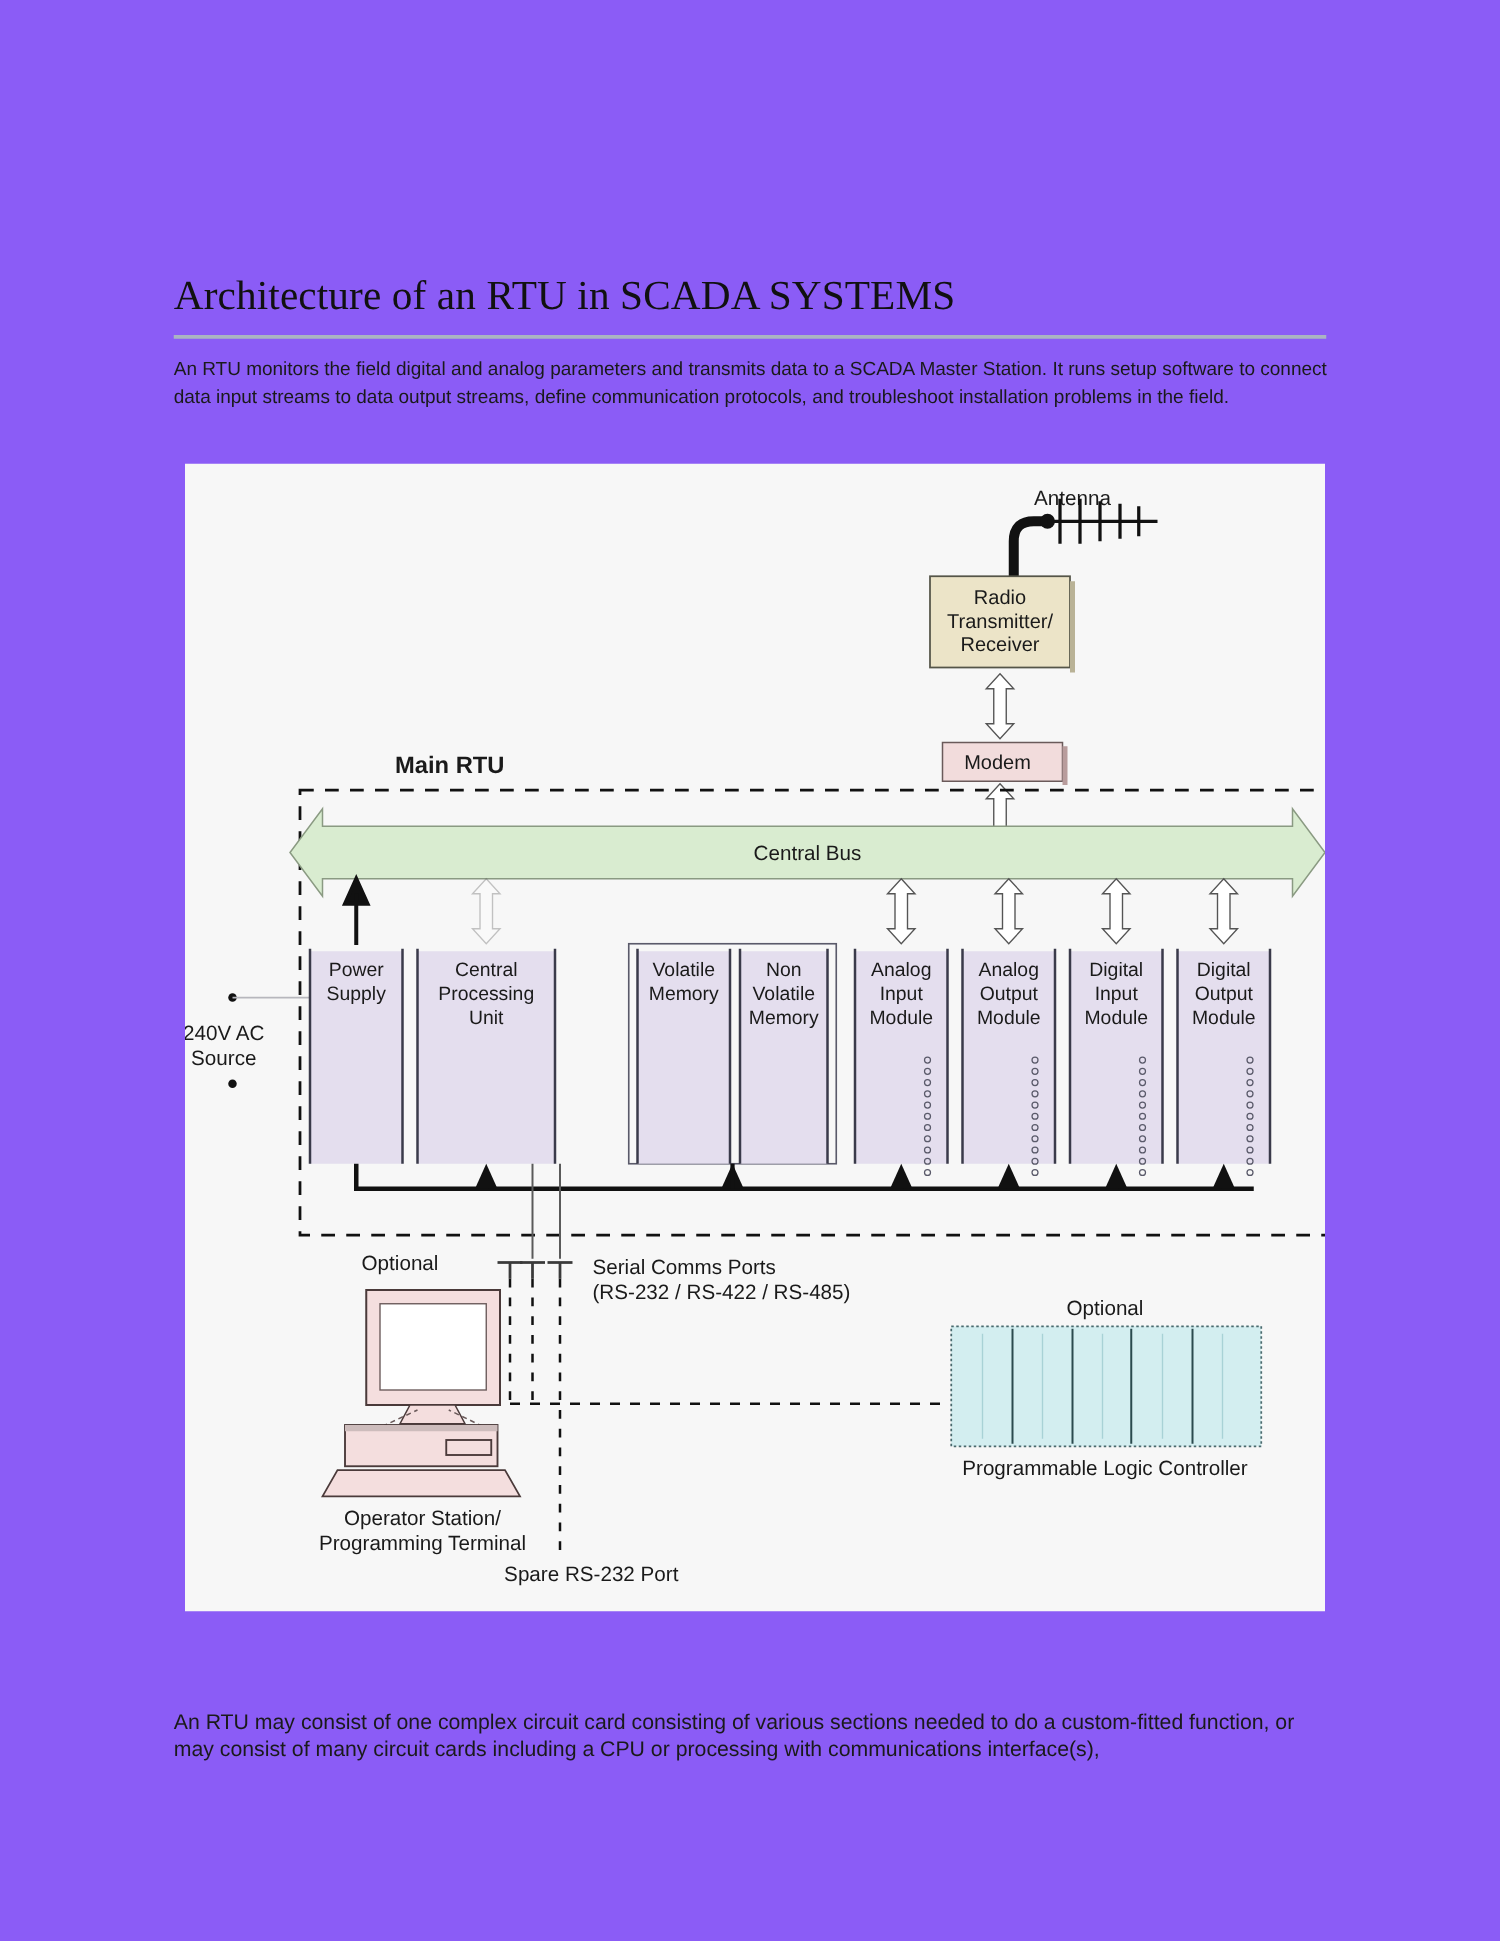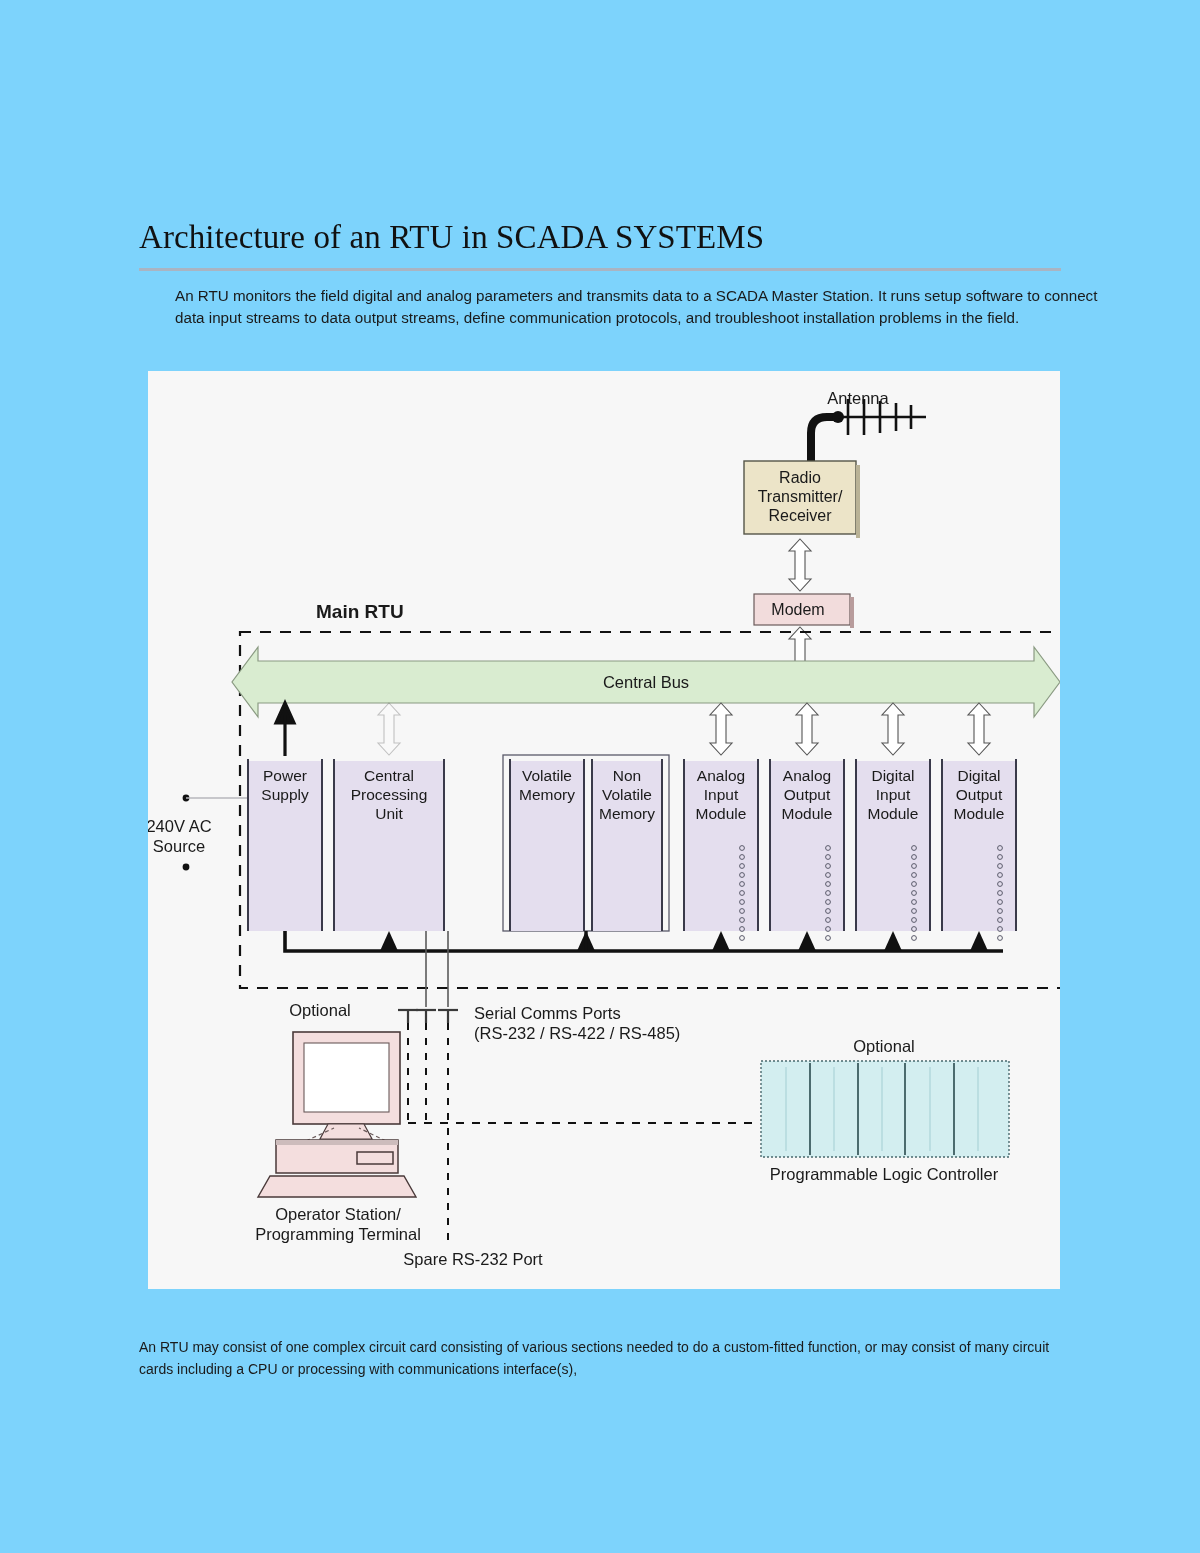--- a/index.html
+++ b/index.html
@@ -6,21 +6,21 @@
   body{
     width:1200px;height:1553px;
     font-family:"Liberation Sans", sans-serif;
     color:#1a1a1a;
     position:relative;
     overflow:hidden;
   }
   .page{
     position:absolute;
     left:0;top:0;width:1200px;height:1553px;
-    background:#7dd3fc;
+    background:#8b5cf6;
   }
   .doc-title{
     position:absolute;
     left:139px;top:219px;
     width:922px;
     font-family:"Liberation Serif", serif;
     font-size:33px;
     font-weight:400;
     letter-spacing:0.1px;
     color:#111;
@@ -32,27 +32,26 @@
     width:922px;height:3px;
     background:#aab4c2;
   }
   .intro{
     position:absolute;
     left:139px;top:285px;
     width:925px;
     font-size:15.2px;
     line-height:21.5px;
     color:#1a1a1a;
-    margin-left:36px;
   }
   .outro{
     position:absolute;
-    left:139px;top:1336px;
+    left:139px;top:1367px;
     width:928px;
-    font-size:14px;
+    font-size:17px;
     line-height:22px;
     color:#1a1a1a;
   }
   .figure{
     position:absolute;
     left:148px;top:371px;
     width:912px;height:918px;
     background:#f7f7f7;
   }
   .figure svg{display:block;}

